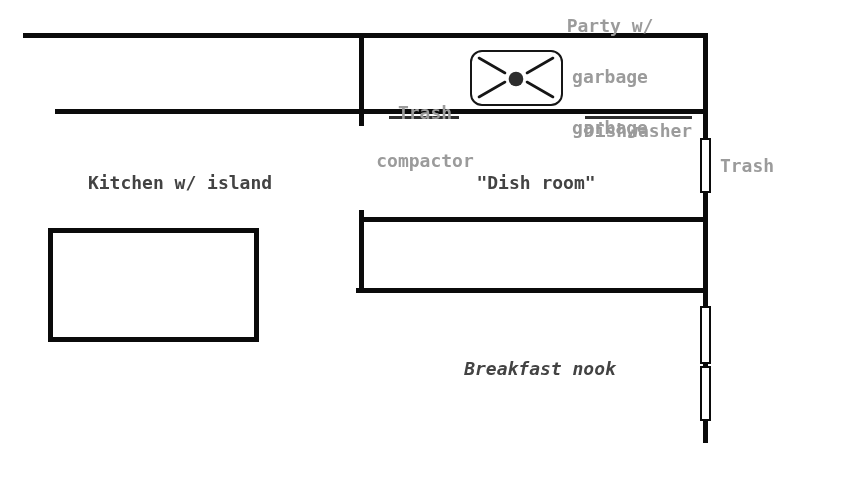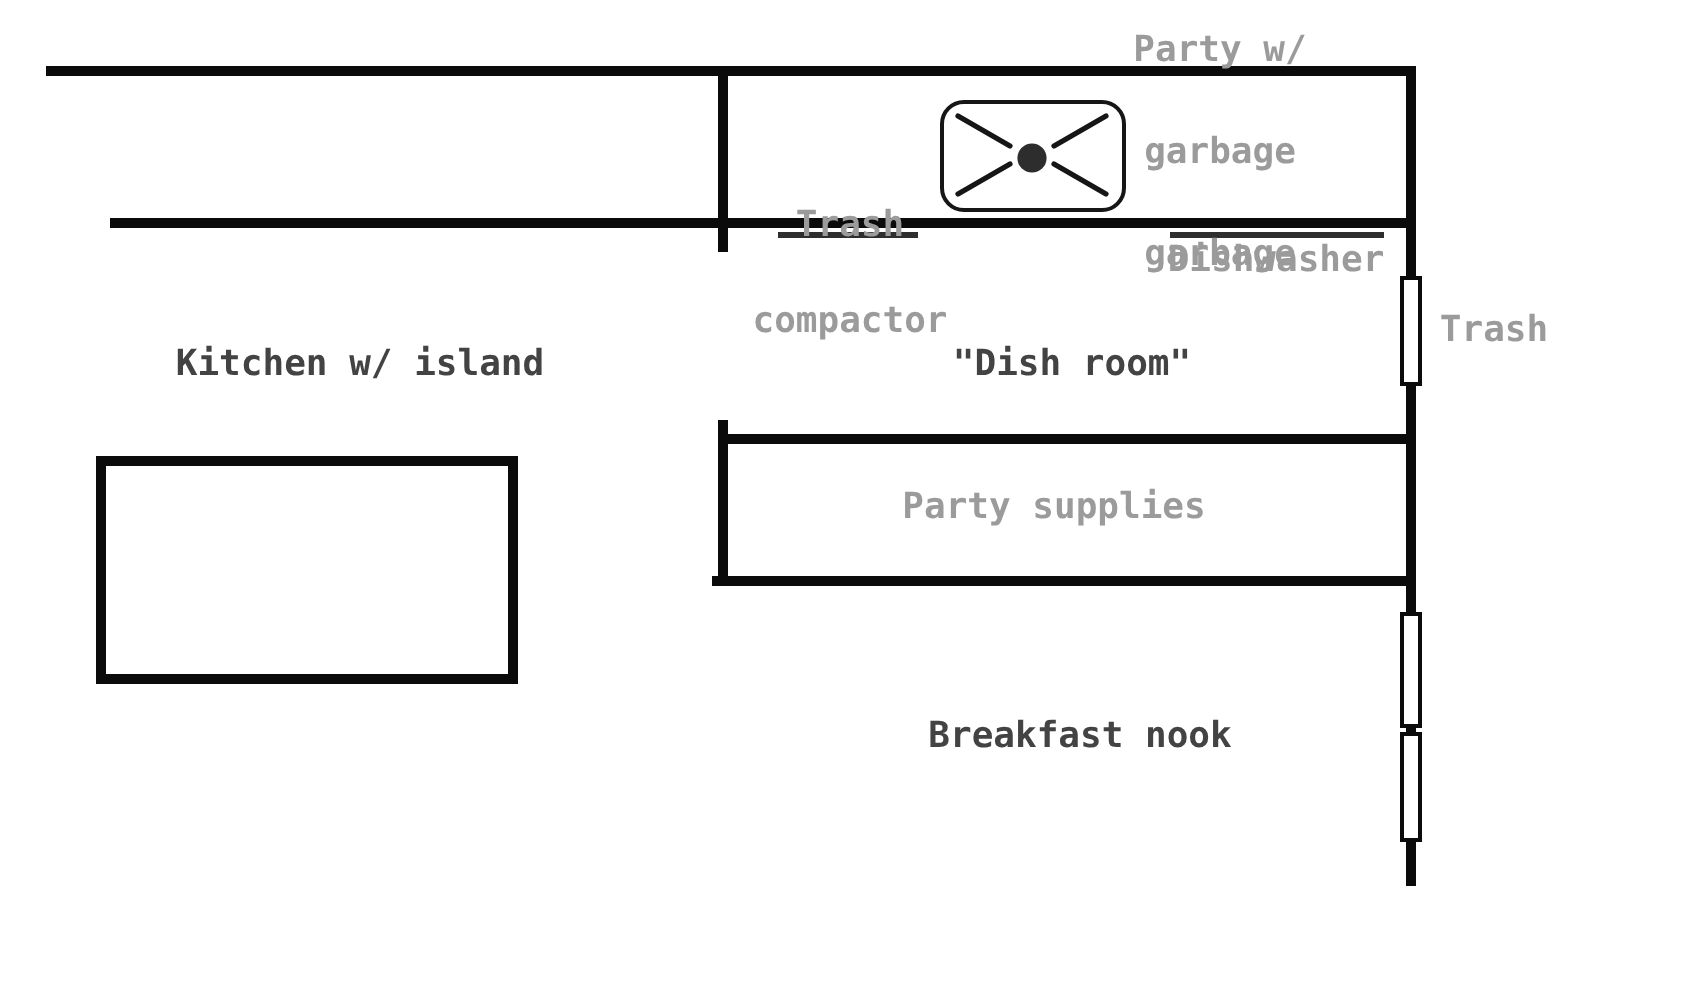--- a/index.html
+++ b/index.html
@@ -88,34 +88,33 @@
       </g>
       <circle cx="44" cy="27" r="7.3" fill="#2d2d2d"></circle>
     </svg>
   </div>
 
   <div class="underline-mark" style="left:389px; top:116px; width:70px; height:2.6px;"></div>
   <div class="underline-mark" style="left:585px; top:116px; width:107px; height:2.6px;"></div>
 
   <div class="lbl dark" style="left:163px; top:182px;margin-left:17px;">Kitchen w/ island</div>
   <div class="lbl dark" style="left:536px; top:182px;">"Dish room"</div>
-  <div class="lbl dark" style="left:540px; top:368px;">Breakfast nook</div>
+  <div class="lbl dark" style="left:540px; top:368px;font-style:italic;">Breakfast nook</div>
 
   <div class="lbl gray" style="left:610px; top:76px;">
     <div>Party w/</div>
     <div>garbage</div>
     <div>garbage</div>
   </div>
 
   <div class="lbl gray" style="left:425px; top:137px; line-height:16px;">
     <div>Trash</div>
     <div>compactor</div>
   </div>
 
   <div class="lbl gray" style="left:638px; top:130px;">Dishwasher</div>
 
   <div class="lbl gray" style="left:747px; top:165px;">Trash</div>
 
   <div class="lbl gray" style="left:527px; top:254px; line-height:22px;">
-    <div>Party supplies</div>
   </div>
 
 </div>
 
 </body></html>

